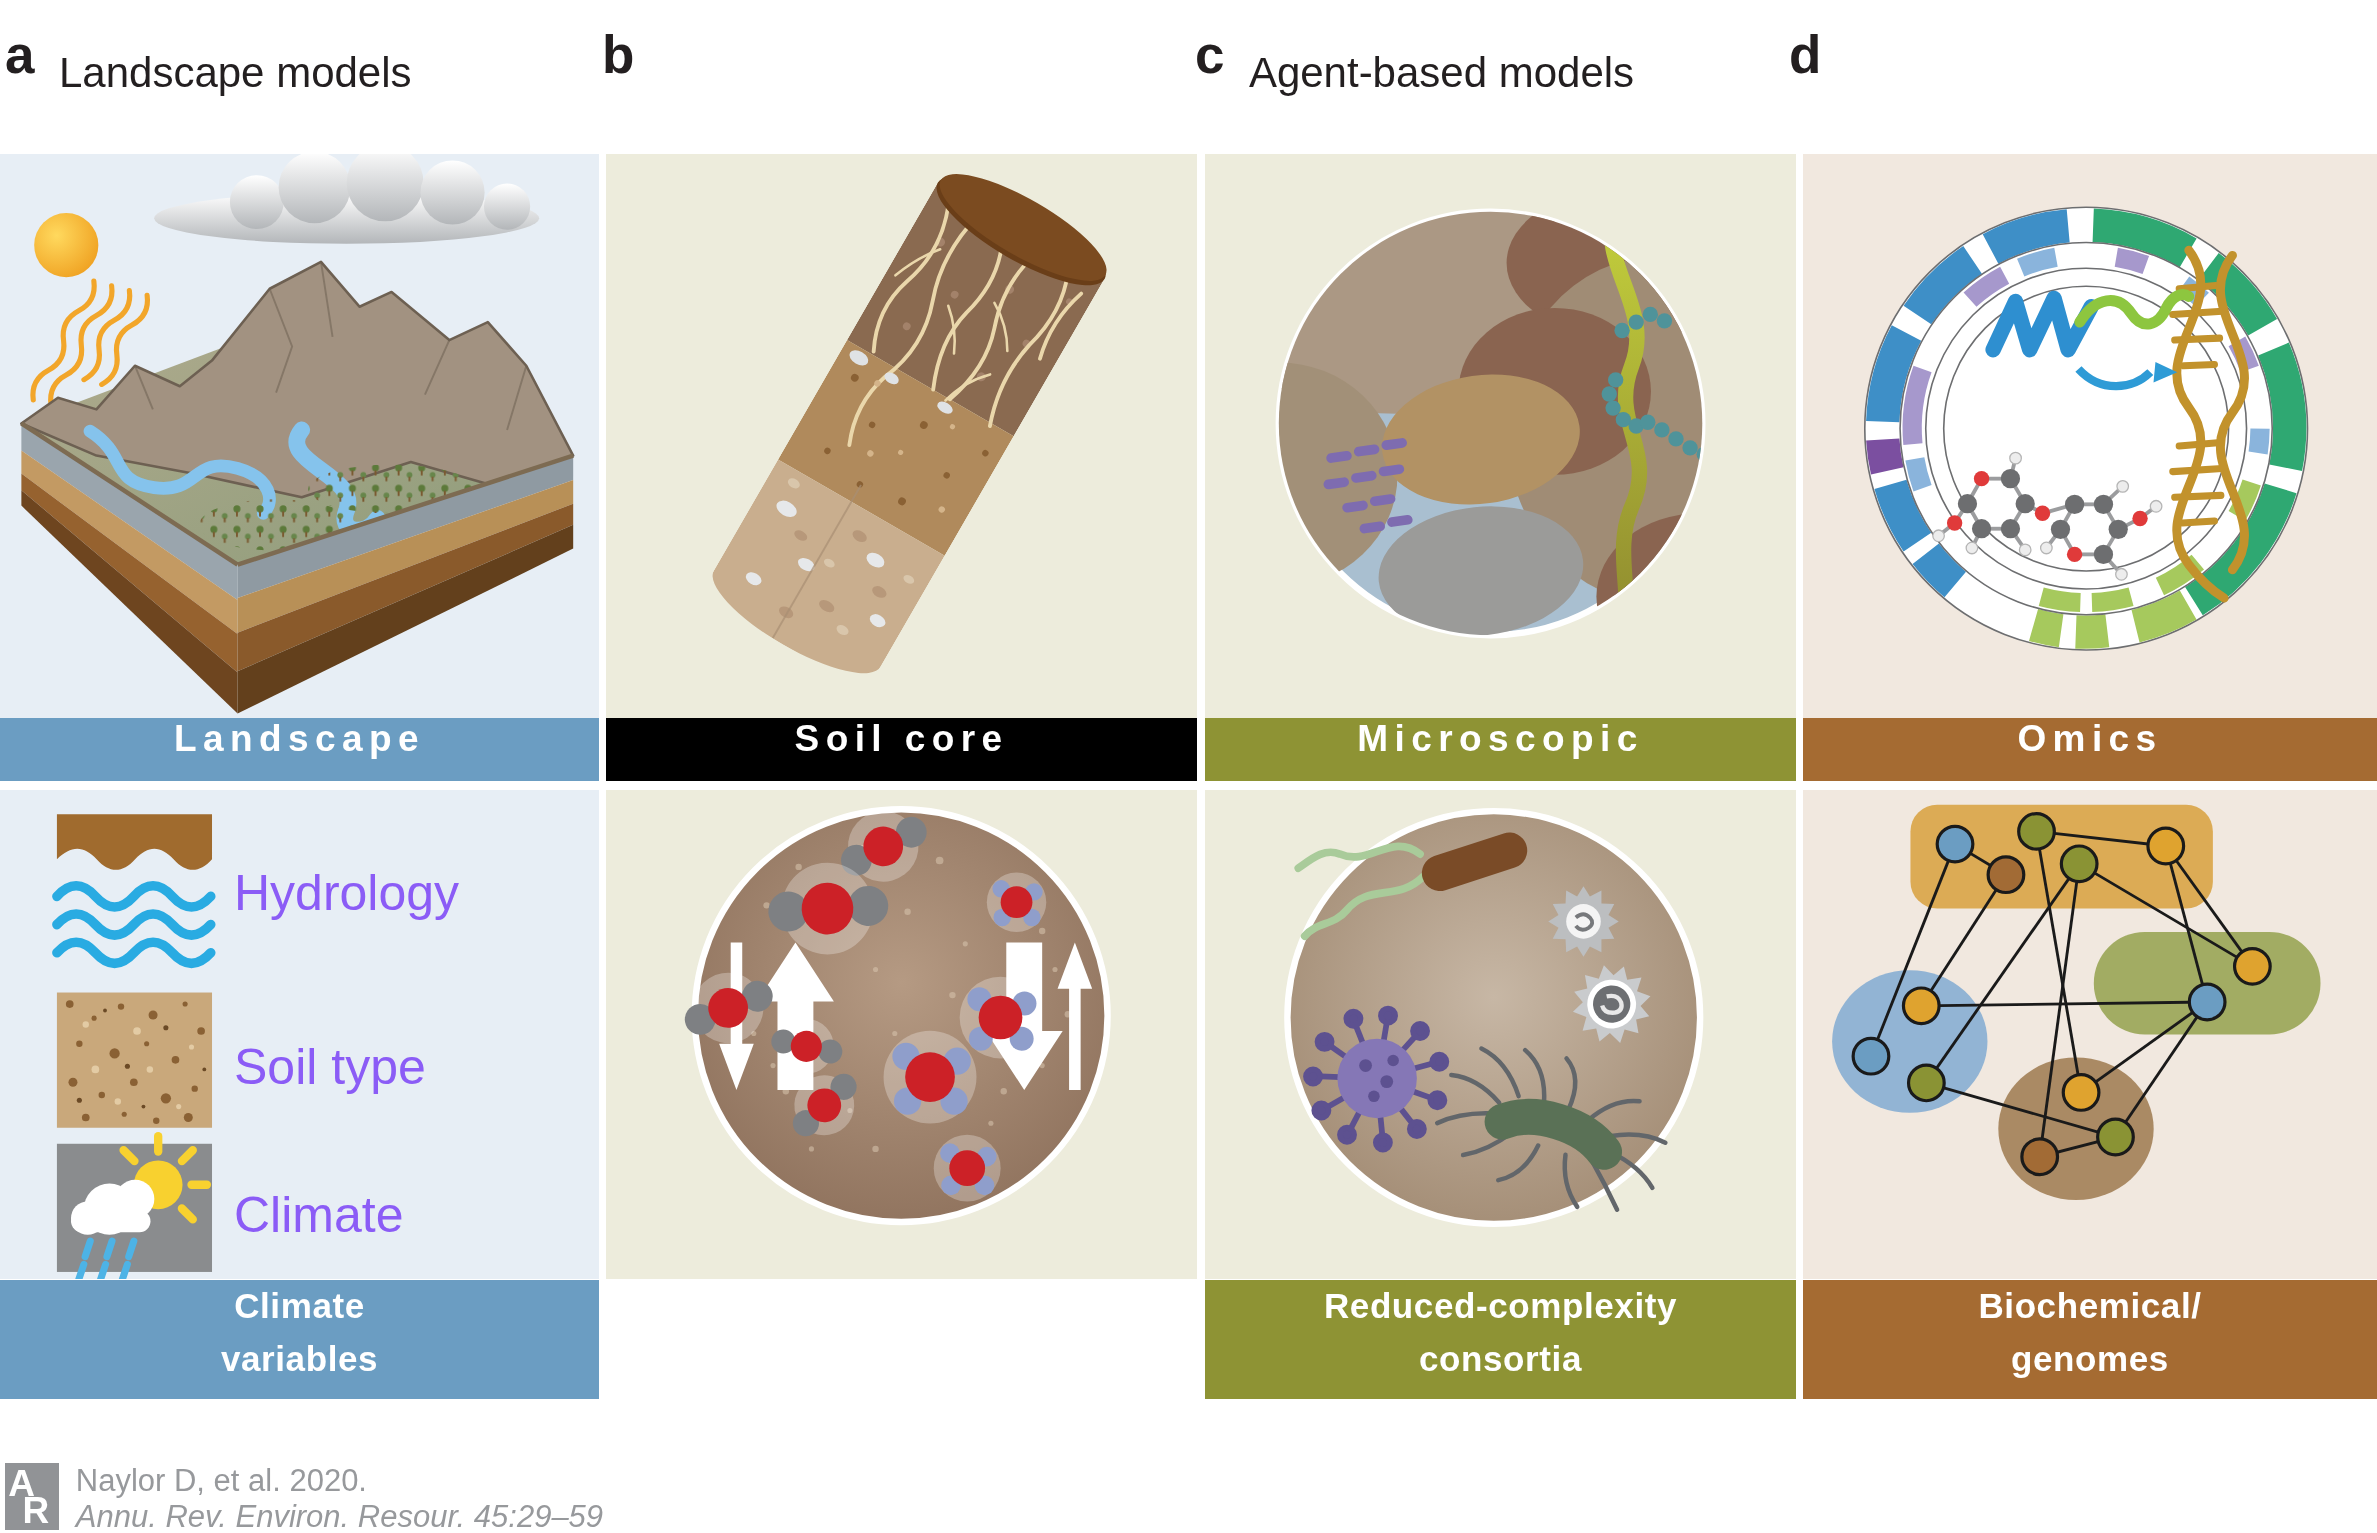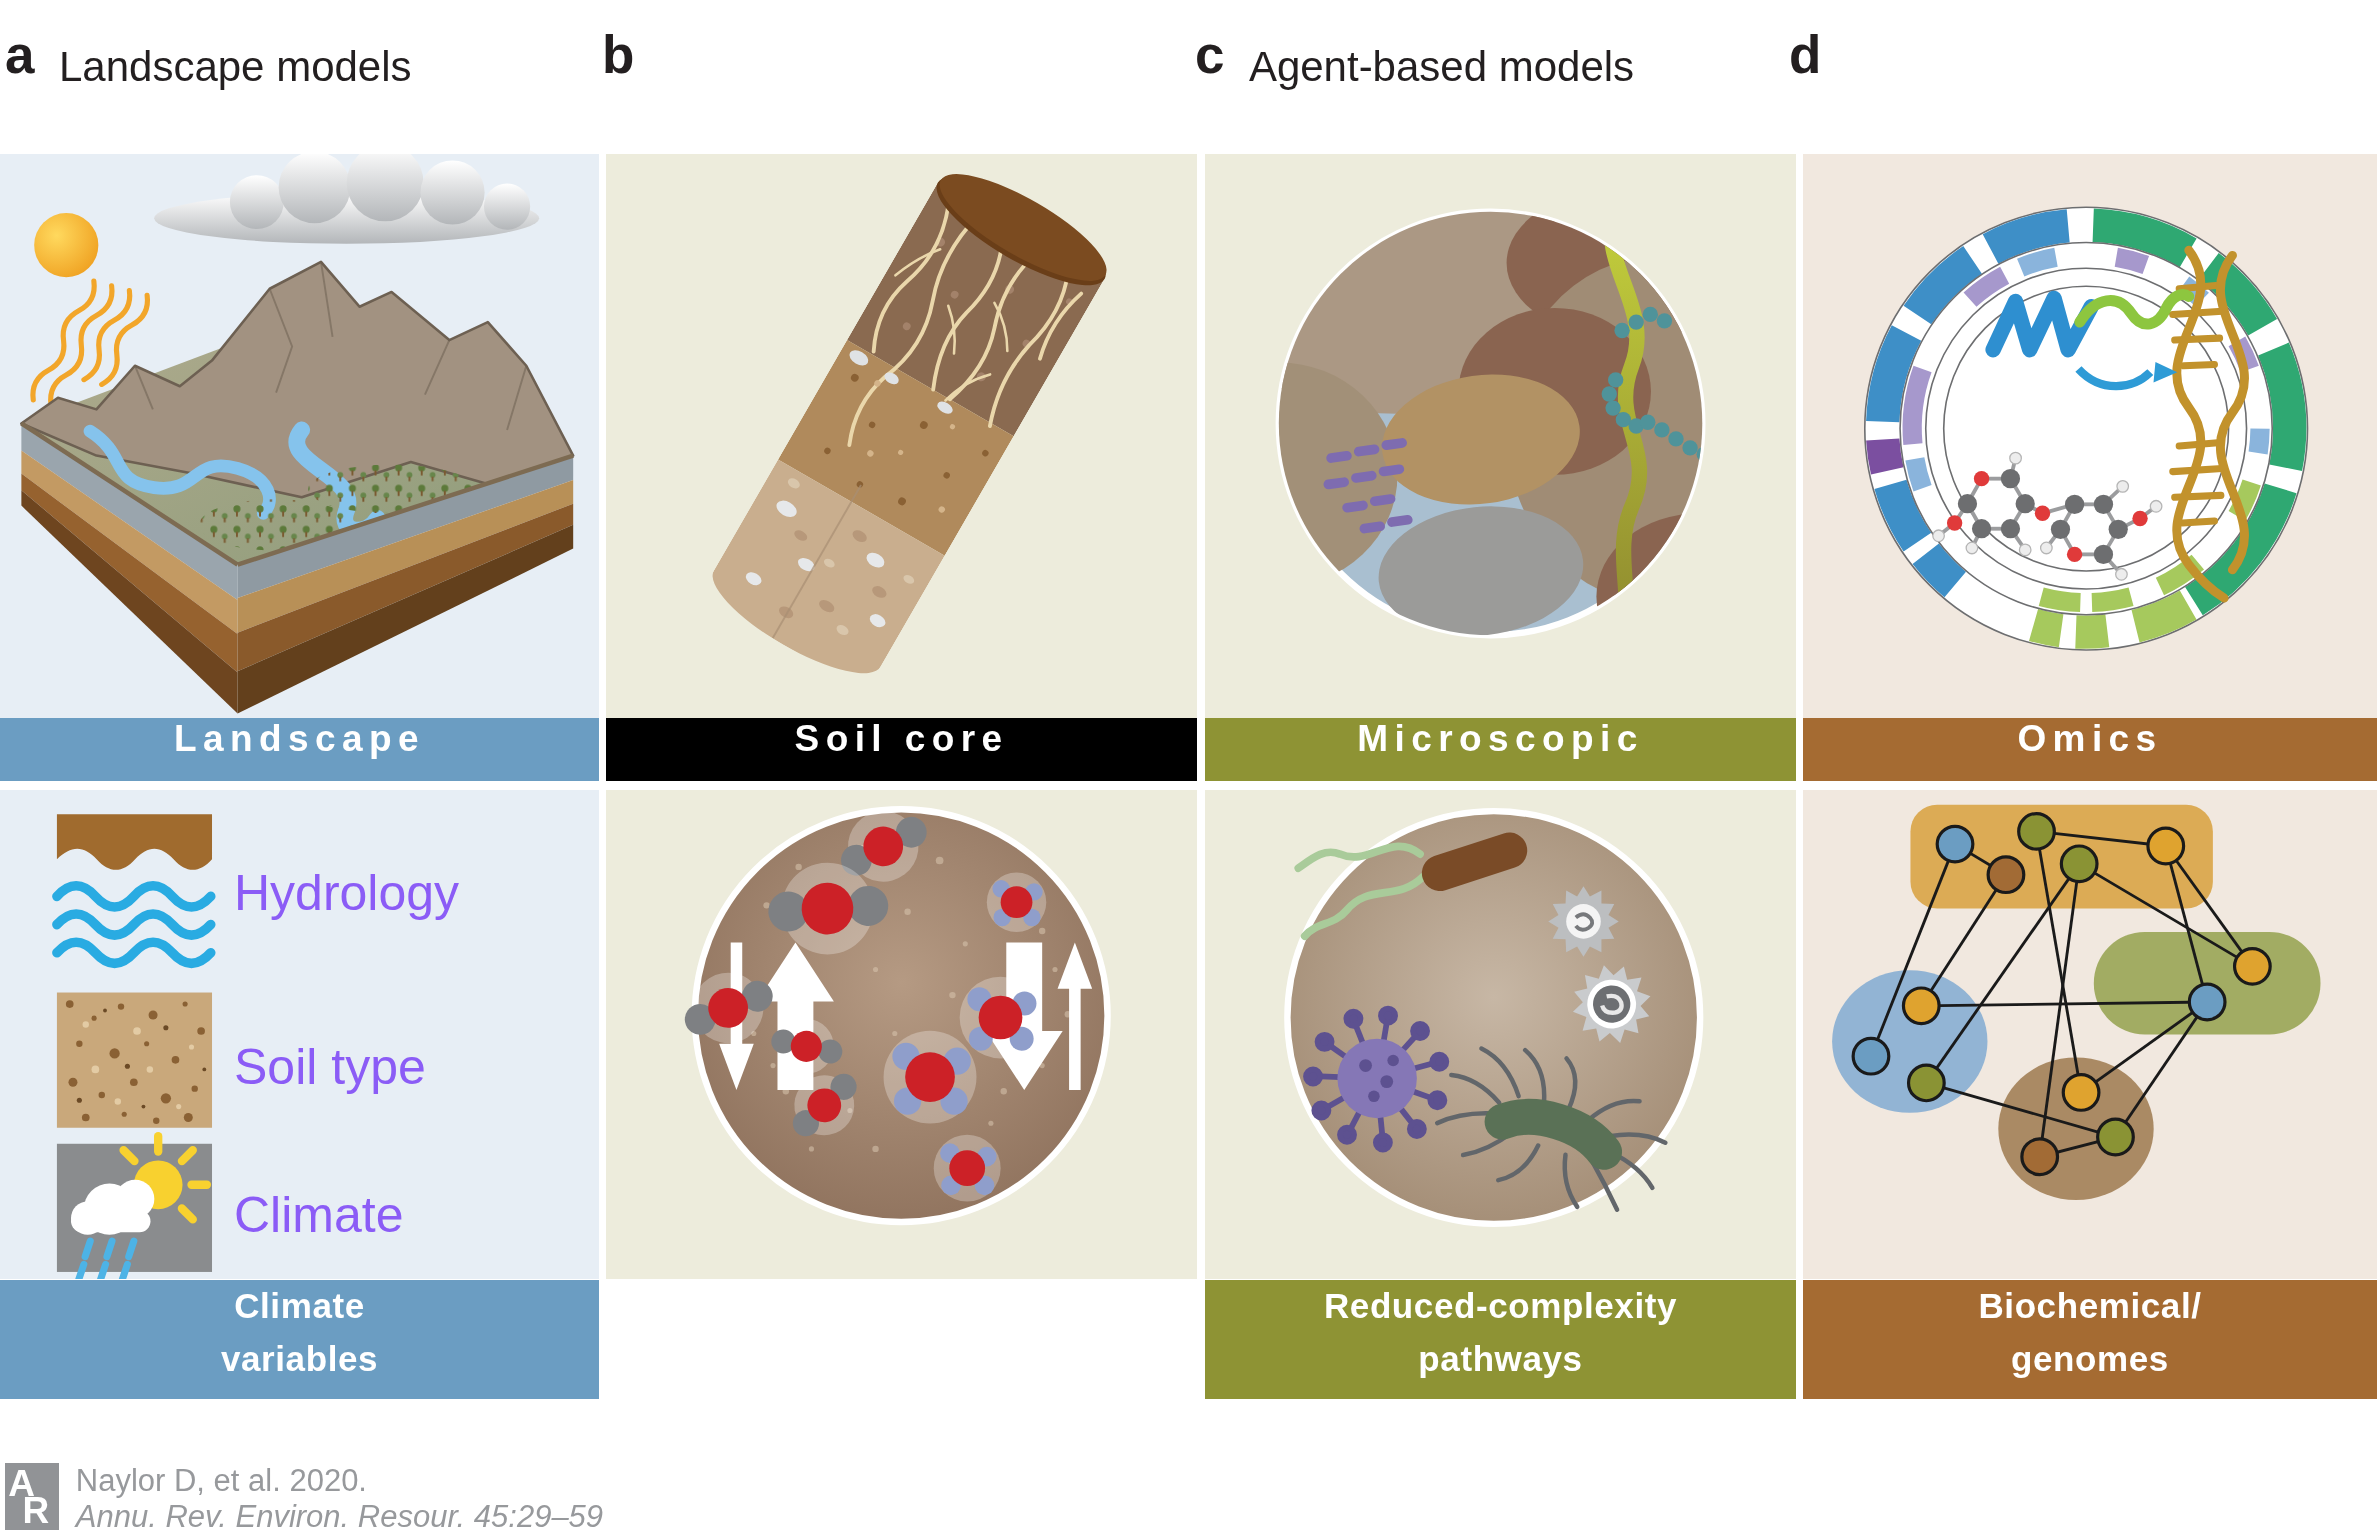--- a/index.html
+++ b/index.html
@@ -15,21 +15,21 @@
   .bban{top:1280px;height:119px}
   .bg-a{background:#e7eef5}
   .bg-bc{background:#edecdc}
   .bg-d{background:#f1e8df}
   .banner{position:absolute;display:flex;justify-content:center;color:#fff;font-weight:bold;text-align:center}
   .banner.one{font-size:37px;letter-spacing:6.4px}
   .banner.two{font-size:35px;letter-spacing:0.6px;line-height:1.5;white-space:pre-line}
   .c-blue{background:#6b9dc2}.c-amber{background:#000000}.c-olive{background:#8e9334}.c-brown{background:#a56b32}
   .header{position:absolute;top:28px;display:flex;align-items:flex-start;color:#231f20}
   .hletter{font-weight:bold;font-size:53px;line-height:1;margin-right:24.4px}
-  .htitle{font-size:42px;line-height:1.38;white-space:pre-line;margin-top:10px}
+  .htitle{font-size:42px;line-height:1.38;white-space:pre-line;margin-top:16px}
   svg{display:block;width:100%;height:100%}
   .legend-label{position:absolute;left:234px;font-size:50px;color:#8b5cf6}
   .citation{position:absolute;left:5.1px;top:1463px;display:flex;align-items:flex-start}
   .ar{width:54px;height:67px;background:#919396;position:relative;color:#fff;font-weight:bold;flex:none}
   .ar span{position:absolute;font-size:37px;line-height:1}
   .ar .a{left:3.2px;top:1.9px}
   .ar .r{left:17.3px;top:29px}
   .cit{margin-left:16.7px;color:#97999c;font-size:31px;line-height:1.17}
   .cit .it{font-style:italic}
 </style>
@@ -657,21 +657,21 @@
   <div class="banner one tban col-c c-olive">
       <span>Microscopic</span>
     </div>
   <div class="banner one tban col-d c-brown">
       <span>Omics</span>
     </div>
 
   <div class="banner two bban col-a c-blue"><span>Climate
 variables</span></div>
   <div class="banner two bban col-c c-olive"><span>Reduced-complexity
-pathways</span></div>
+consortia</span></div>
   <div class="banner two bban col-d c-brown"><span>Biochemical/
 genomes</span></div>
 
   <div class="citation">
     <div class="ar">
       <span class="a">A</span>
       <span class="r">R</span>
     </div>
     <div class="cit">
       <div>Naylor D, et al. 2020.</div>

